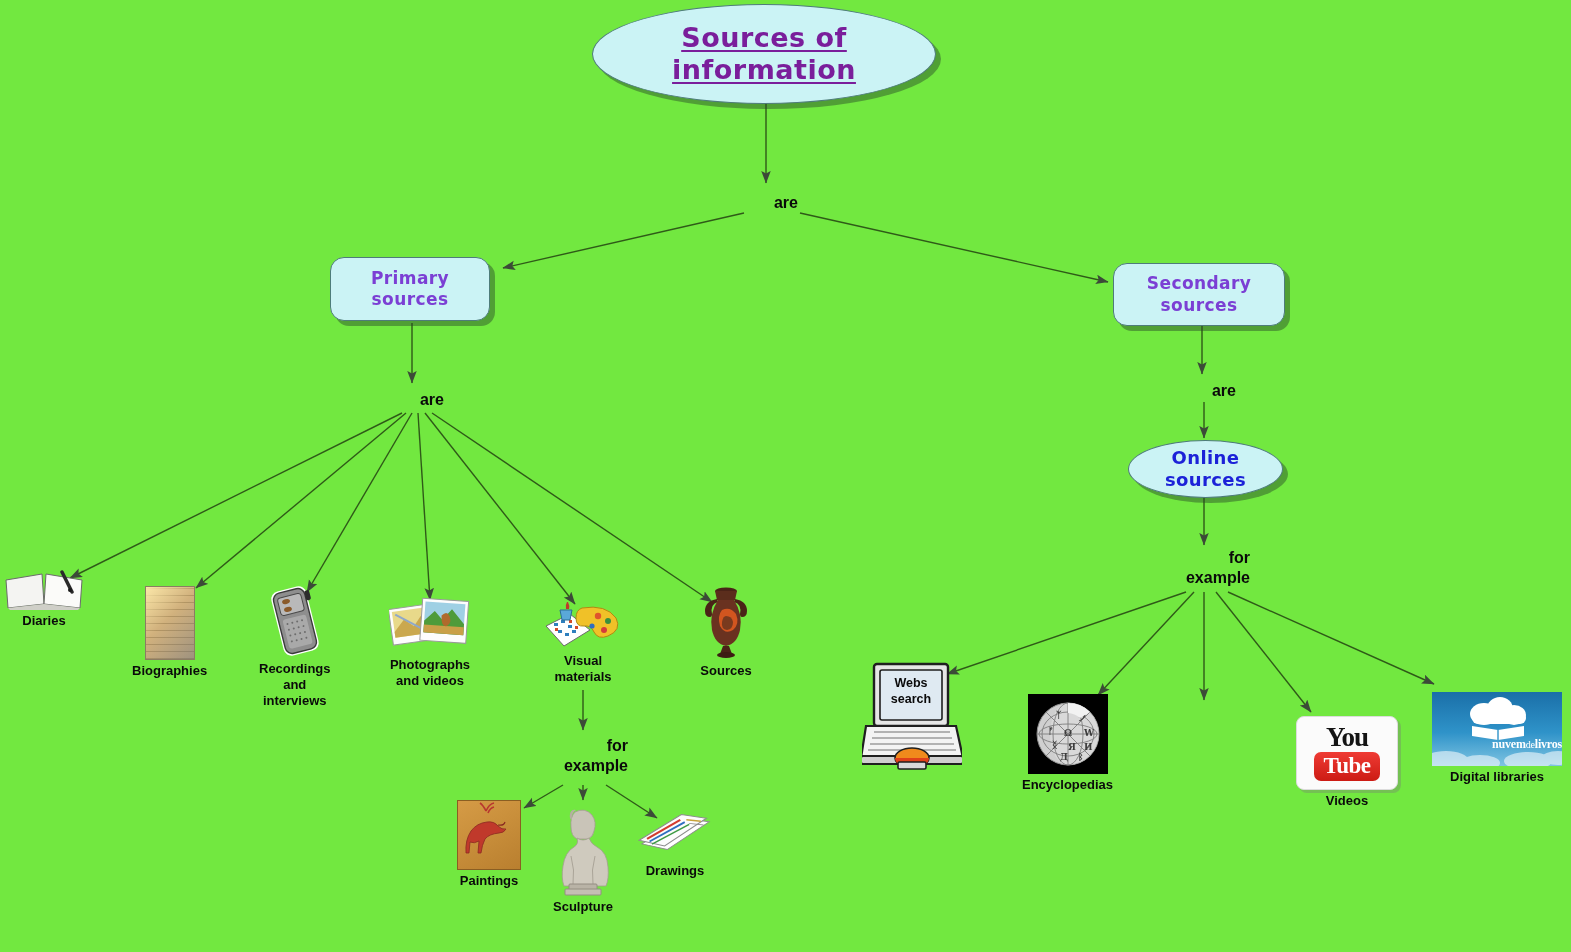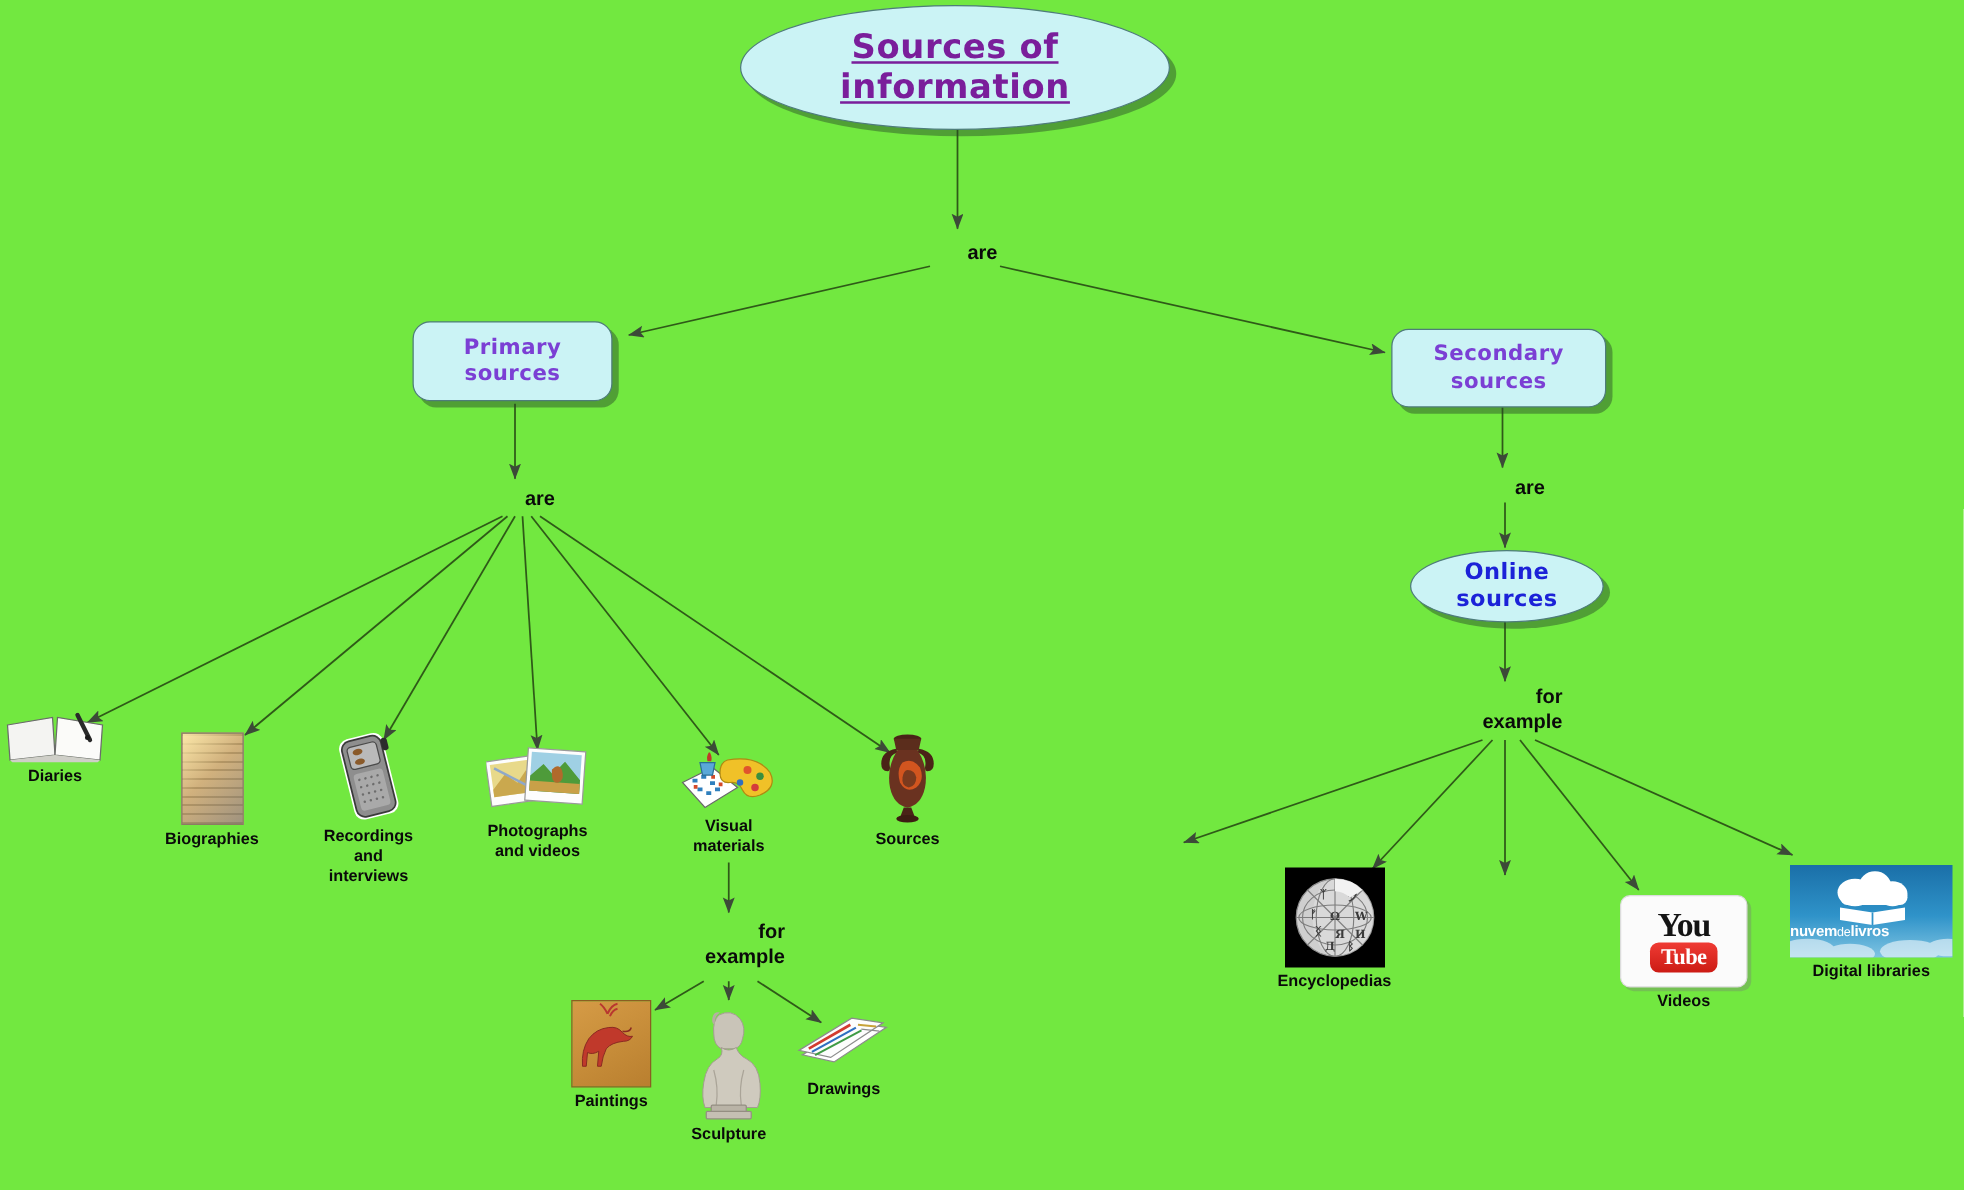--- a/index.html
+++ b/index.html
@@ -189,45 +189,45 @@
     font-size: 27px;
     color: #141414;
     line-height: .95;
     letter-spacing: -1px;
   }
   .yt-tube {
     background: linear-gradient(#ef3b34,#cc1b14);
     color: #fff;
     font-family: "Liberation Serif", serif;
     font-weight: bold;
-    font-size: 18px;
+    font-size: 23px;
     line-height: 1;
     padding: 2px 9px 4px;
     border-radius: 7px;
     letter-spacing: -.5px;
   }
   
   .art-nuvem {
     width: 130px; height: 74px;
     background: linear-gradient(#1a6fa8 0%, #2f93c9 55%, #7fc4e2 100%);
     position: relative;
     overflow: hidden;
     display: flex;
     align-items: center;
     justify-content: center;
   }
   .nuvem-word {
     position: absolute;
     bottom: 14px;
     width: 100%;
-    text-align: left;
+    text-align: right;
     color: #fff;
     font-size: 12px;
     font-weight: bold;
-    font-family: Liberation Sans, sans-serif;
+    font-family: Liberation Serif, serif;
     letter-spacing: -.2px;
   }
   .nuvem-word em { font-style: normal; font-weight: normal; font-size: 10px; }
 </style>
 </head>
 <body>
 
 <div id="canvas">
 
   <svg class="edges" viewBox="0 0 1571 952">
@@ -463,20 +463,41 @@
           <path d="M12,25 L50,12" stroke="#2f6fc0" stroke-width="1.8" fill="none"></path>
           <path d="M14,28 L54,15" stroke="#3f9b45" stroke-width="1.6" fill="none"></path>
           <path d="M52,10 L66,14" stroke="#c7a33a" stroke-width="1.6" fill="none"></path>
           <path d="M54,14 L68,18" stroke="#8c8c8c" stroke-width="1" fill="none"></path>
         </g>
       </svg>
     </div>
     <div class="leaf-label">Drawings</div>
   </div>
 
+  <div class="leaf" style="left:862px; top:662px;">
+    <div class="art art-laptop">
+      <svg viewBox="0 0 100 108" width="100" height="108">
+        <rect x="12" y="2" width="74" height="62" rx="3" fill="#e6e6e6" stroke="#1f1f1f" stroke-width="2.4"></rect>
+        <rect x="18" y="8" width="62" height="50" rx="2" fill="#dfeaf2" stroke="#1f1f1f" stroke-width="1.6"></rect>
+        <path d="M4,64 L94,64 L101,96 L-1,96 Z" fill="#f3f3f3" stroke="#1f1f1f" stroke-width="2.2"></path>
+        <g stroke="#9d9d9d" stroke-width="1.4">
+          <path d="M12,70 L88,70"></path>
+            <path d="M10,76 L90,76"></path>
+          <path d="M8,82 L92,82"></path>
+            <path d="M6,88 L94,88"></path>
+        </g>
+        <rect x="-1" y="94" width="102" height="8" rx="2" fill="#cfcfcf" stroke="#1f1f1f" stroke-width="2"></rect>
+        <ellipse cx="50" cy="96" rx="17" ry="10" fill="#f08a1c" stroke="#1f1f1f" stroke-width="1.6"></ellipse>
+        <path d="M33,96 a17,10 0 0,0 34,0 z" fill="#e0401a"></path>
+        <rect x="36" y="100" width="28" height="7" rx="1.5" fill="#d9d9d9" stroke="#1f1f1f" stroke-width="1.6"></rect>
+      </svg>
+      <div class="laptop-caption">Webs
+search</div>
+    </div>
+  </div>
 
   <div class="leaf" style="left:1022px; top:694px;">
     <div class="art art-wiki">
       <svg viewBox="0 0 80 80" width="80" height="80">
         <circle cx="40" cy="40" r="31" fill="#cfcfcf"></circle>
         <circle cx="40" cy="40" r="31" fill="none" stroke="#8f8f8f" stroke-width="1"></circle>
         <path d="M40,9 a31,31 0 0,1 0,62 a18,31 0 0,1 0,-62 z" fill="#e3e3e3" opacity=".5"></path>
         <g stroke="#7d7d7d" stroke-width="0.9" fill="none">
           <ellipse cx="40" cy="40" rx="15" ry="31"></ellipse>
           <ellipse cx="40" cy="40" rx="29" ry="10"></ellipse>

